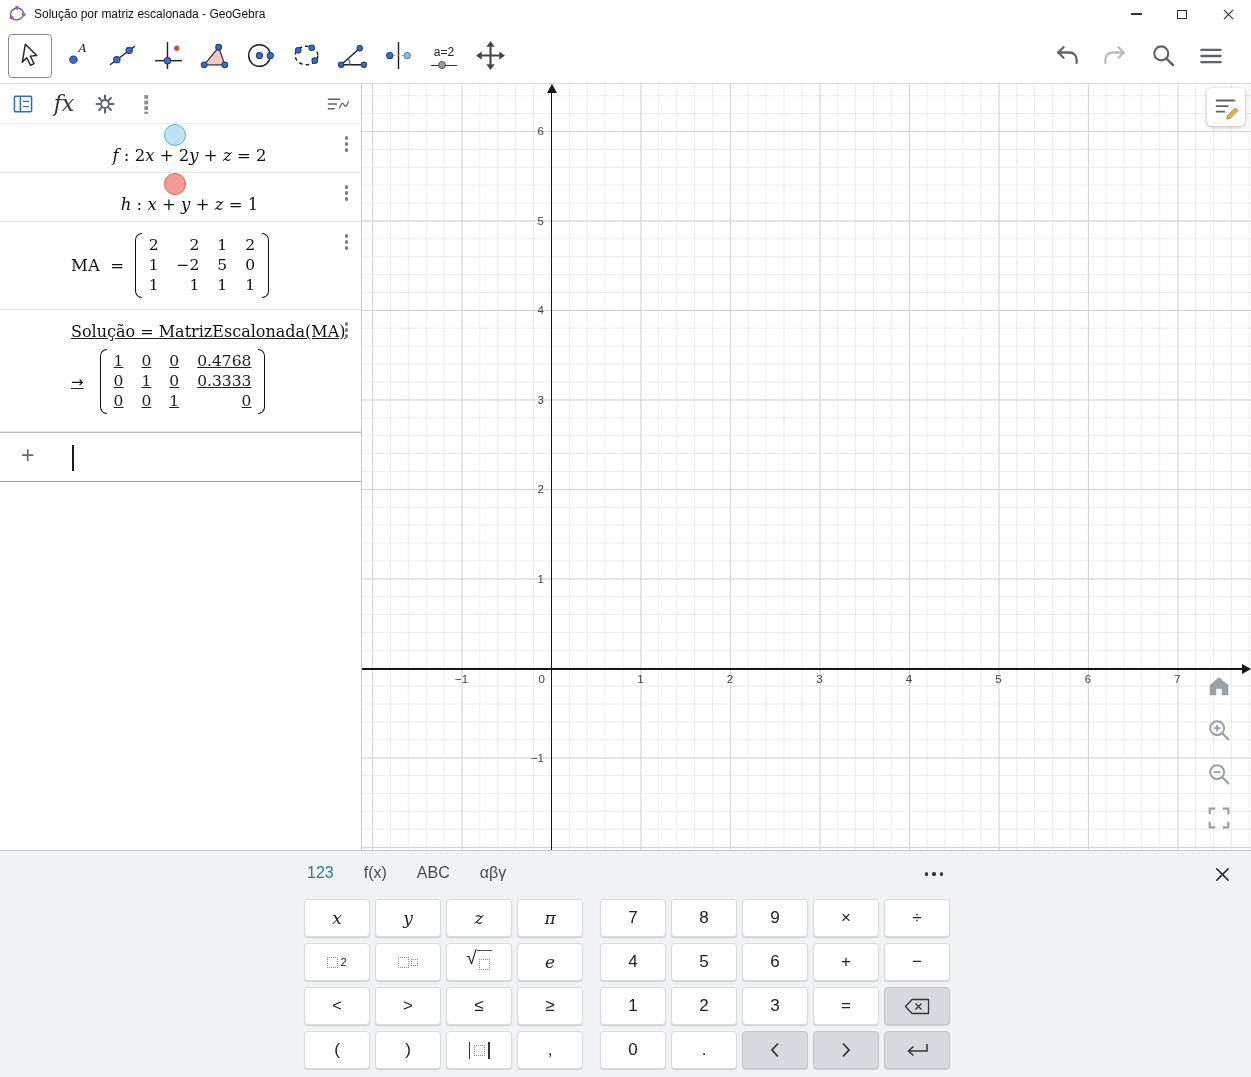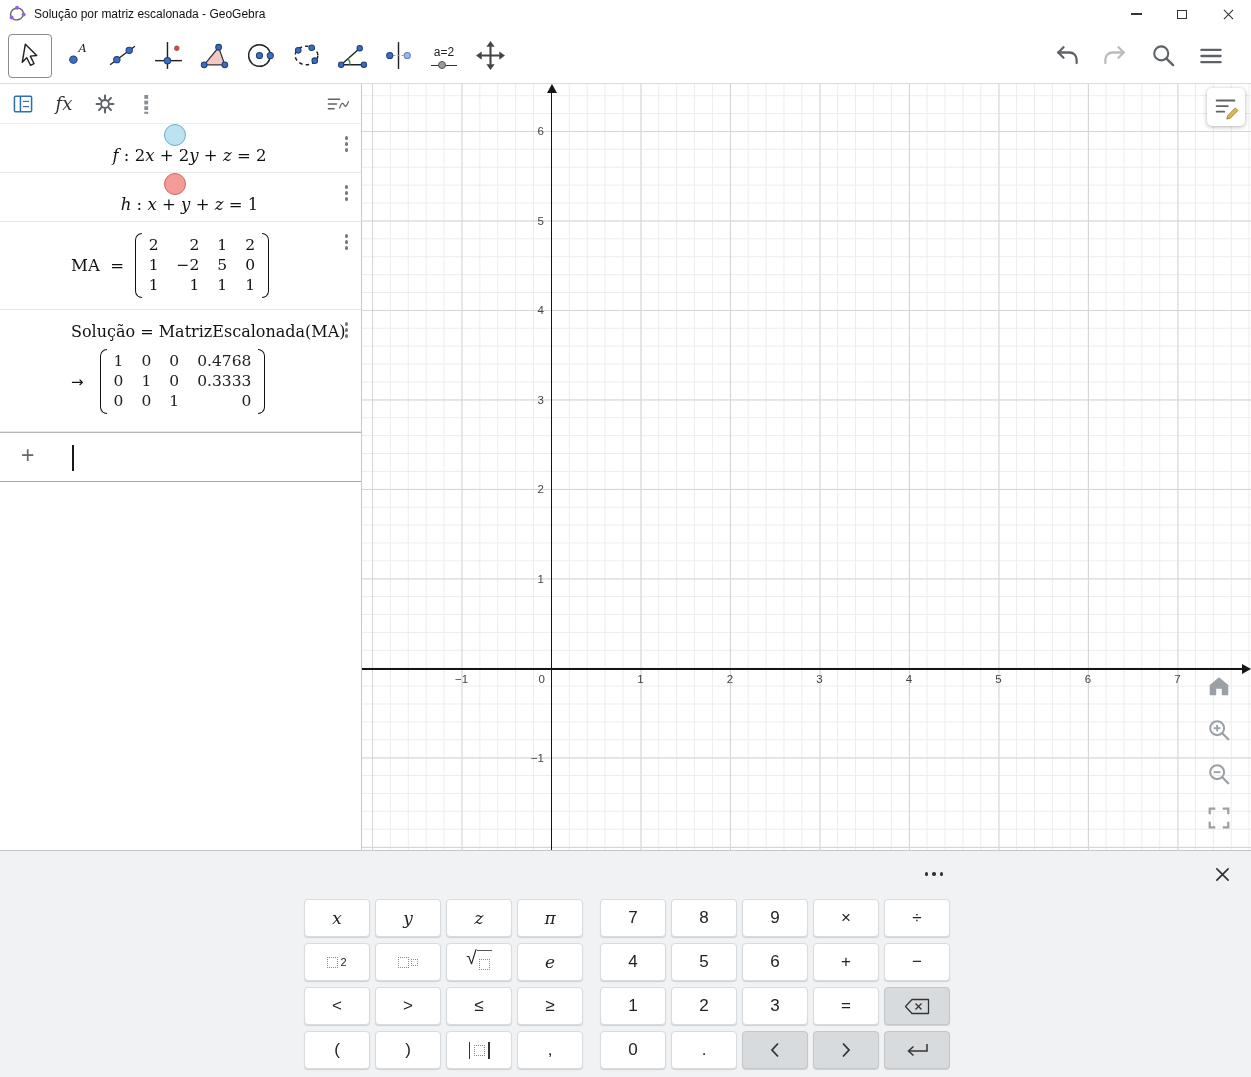--- a/index.html
+++ b/index.html
@@ -29,38 +29,38 @@
   .toolbar-actions{margin-left:auto;display:flex;align-items:center;gap:12px;padding-right:14px;}
   .act{width:36px;height:36px;display:flex;align-items:center;justify-content:center;}
   .act svg{width:28px;height:28px;}
 
   
   .algebra{position:absolute;top:84px;left:0;width:362px;bottom:227px;background:#fff;border-right:1px solid #c9c9c9;}
   .alg-header{height:40px;display:flex;align-items:center;padding:0 10px;gap:15px;border-bottom:1px solid #efefef;}
   .ah-icon{width:26px;height:26px;display:flex;align-items:center;justify-content:center;}
   .ah-icon svg{width:24px;height:24px;}
   .ah-sort{margin-left:auto;}
-  .fx{font-family:"DejaVu Serif",serif;font-style:italic;font-size:18px;color:#333;}
+  .fx{font-family:"DejaVu Serif",serif;font-style:italic;font-size:22px;color:#333;}
   .alg-row{position:relative;border-bottom:1px solid #e8e8e8;display:flex;align-items:center;padding-left:18px;}
   .alg-row.eq{height:49px;flex-direction:column;}
   .alg-row.matrix{height:88px;padding-left:71px;}
   .alg-row.command{height:122px;padding-left:71px;align-items:flex-start;flex-direction:column;justify-content:flex-start;padding-top:12px;}
   .marble{width:22px;height:22px;border-radius:50%;border:1.5px solid;margin-right:30px;flex:0 0 auto;}
   .math{font-family:"DejaVu Serif",serif;font-size:16.5px;color:#111;}
   .math i{font-style:italic;}
   .kebab{position:absolute;right:10px;top:9px;display:flex;flex-direction:column;gap:2.5px;padding:3px;}
   .kebab span{width:3.5px;height:3.5px;border-radius:50%;background:#7a7a7a;}
   .matrix-wrap{display:inline-flex;align-items:center;}
   .paren{align-self:stretch;width:7px;border:1.6px solid #111;}
   .pl{border-right:none;border-radius:12px 0 0 12px;margin-right:7px;}
   .pr{border-left:none;border-radius:0 12px 12px 0;margin-left:7px;}
   .mgrid{display:grid;column-gap:18px;row-gap:1px;padding:3px 0;}
   .mcell{text-align:right;font-size:15.5px;line-height:19px;font-family:"DejaVu Serif",serif;}
   .mat-def{display:inline-flex;align-items:center;}
-  .cmd-wrap{display:flex;flex-direction:column;}
+  .cmd-wrap{display:flex;flex-direction:column;text-decoration:underline;}
   .cmd-line{font-size:16px;}
   .cmd-result{display:flex;align-items:center;margin-top:8px;}
   .arrow{font-family:"DejaVu Sans",sans-serif;font-size:15px;margin-right:16px;color:#111;}
   .alg-input-row{position:relative;height:50px;border-top:1px solid #b5b5b5;border-bottom:1px solid #a8a8a8;}
   .plus{position:absolute;left:21px;font-size:23px;color:#666;top:50%;transform:translateY(-54%);}
   .caret{position:absolute;left:72px;top:12px;width:1.5px;height:26px;background:#1a1a1a;animation:blink 1.1s steps(1) infinite;}
   @keyframes blink{50%{opacity:0;}}
 
   
   .graphics{position:absolute;left:362px;right:0;top:84px;bottom:227px;background:#fff;overflow:hidden;
@@ -456,20 +456,26 @@
     <span class="y-tick" style="left: 182px; top: 494.5px;">1</span>
     <span class="y-tick" style="left: 182px; top: 405px;">2</span>
     <span class="y-tick" style="left: 182px; top: 315.5px;">3</span>
     <span class="y-tick" style="left: 182px; top: 226px;">4</span>
     <span class="y-tick" style="left: 182px; top: 136.5px;">5</span>
     <span class="y-tick" style="left: 182px; top: 47px;">6</span>
     <span class="origin" style="left: 183px;">0</span>
   </div>
 
 <div class="kb">
+  <div class="kb-tabs">
+    <div class="kb-tab selected">123</div>
+    <div class="kb-tab">f(x)</div>
+    <div class="kb-tab">ABC</div>
+    <div class="kb-tab">αβγ</div>
+  </div>
   <div class="kb-more">
     <span class="mdot"></span>
       <span class="mdot"></span>
       <span class="mdot"></span>
   </div>
   <div class="kb-close">
     <svg width="15" height="15" viewBox="0 0 16 16">
         <path d="M2 2 L14 14 M14 2 L2 14" stroke="#333" stroke-width="1.8" stroke-linecap="round"></path>
       </svg>
   </div>

